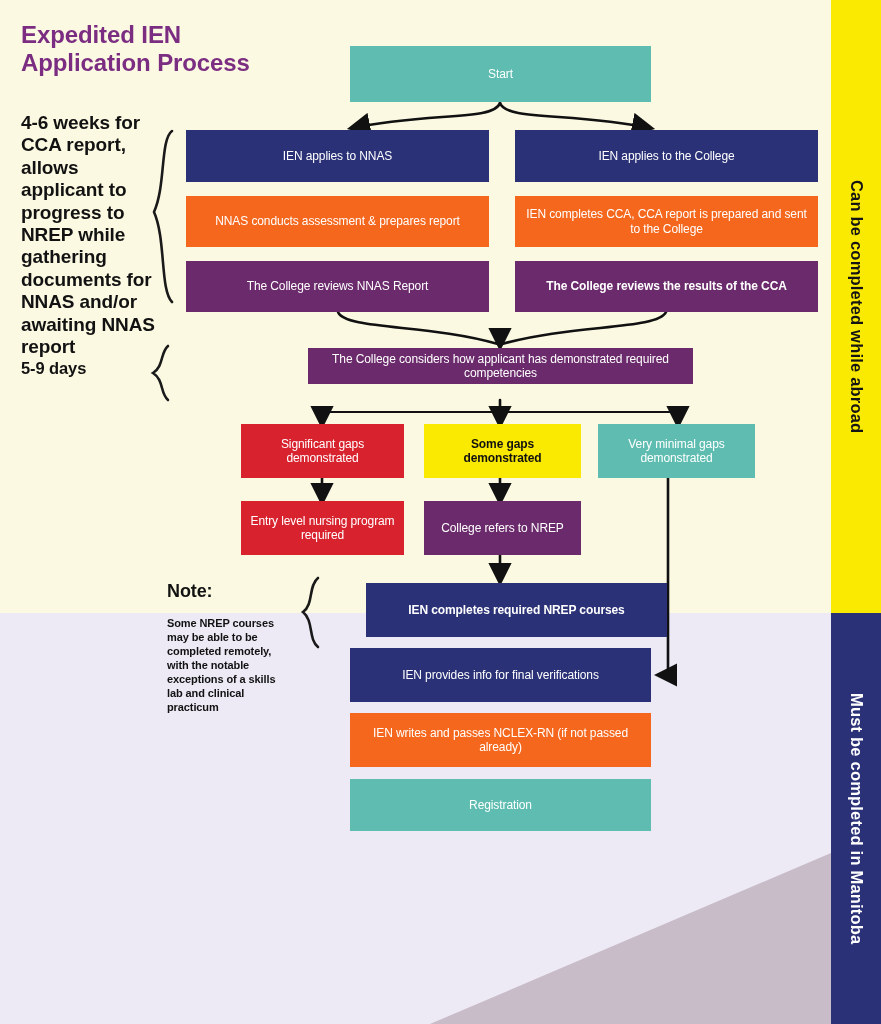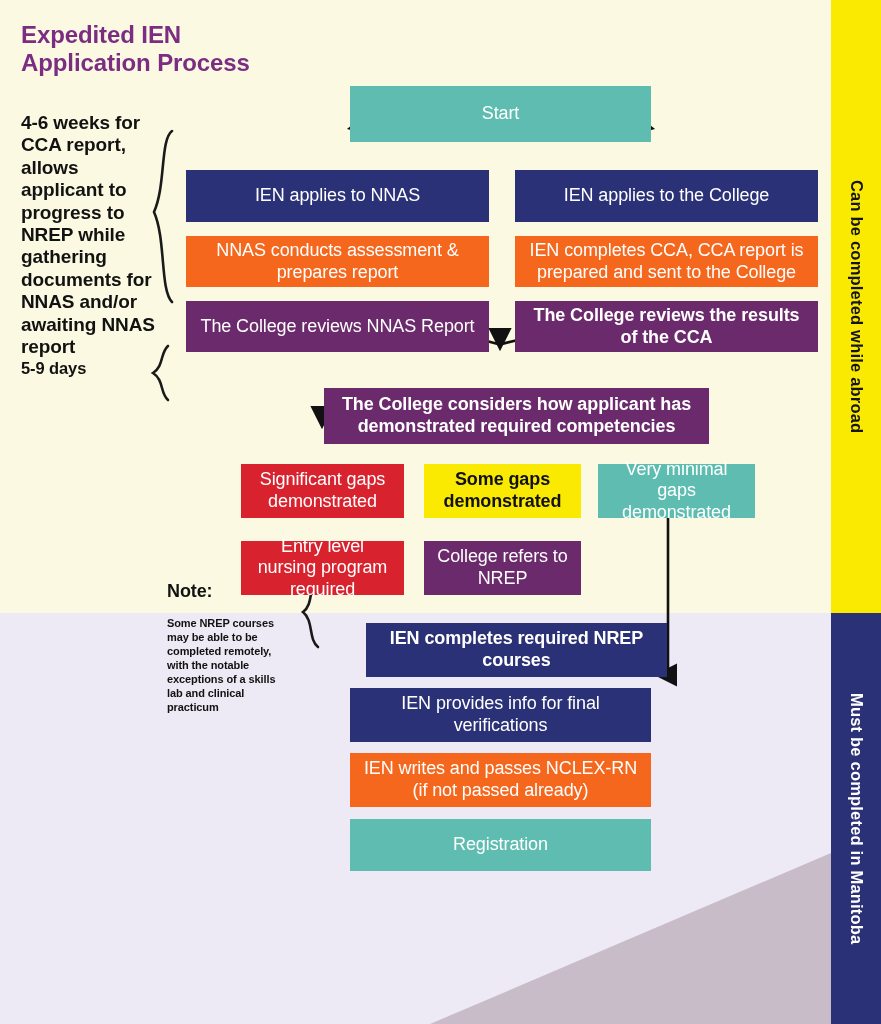--- a/index.html
+++ b/index.html
@@ -46,23 +46,22 @@
   }
   #note-weeks{left:21px;top:112px;width:140px;font-size:19px;}
   #note-days{left:21px;top:359px;width:140px;font-size:16.5px;}
   #note-heading{left:167px;top:581px;font-size:18px;}
   #note-body{left:167px;top:616px;width:122px;font-size:11px;line-height:1.28;}
 
   
   .box{
     position:absolute;box-sizing:border-box;
     display:flex;align-items:center;justify-content:center;text-align:center;
-    color:#FFFFFF;font-size:18px;line-height:1.2;padding:16px 9px;
+    color:#FFFFFF;font-size:12px;line-height:1.2;padding:16px 9px;
     letter-spacing:-.1px;
-    margin-top:40px;
   }
   .c-teal{background:#5EBDB0;}
   .c-navy{background:#2A3176;}
   .c-orange{background:#F4671C;}
   .c-purple{background:#6B2A6B;}
   .c-red{background:#D8232F;}
   .c-yellow{background:#FAE900;color:#111111;font-weight:bold;}
 
   
   #connectors{position:absolute;left:0;top:0;width:881px;height:1024px;pointer-events:none;}
@@ -132,21 +131,21 @@
 
 <div class="box c-navy" style="left:186px;top:130px;width:303px;height:52px;">IEN applies to NNAS</div>
 <div class="box c-navy" style="left:515px;top:130px;width:303px;height:52px;">IEN applies to the College</div>
 
 <div class="box c-orange" style="left:186px;top:196px;width:303px;height:51px;">NNAS conducts assessment &amp; prepares report</div>
 <div class="box c-orange" style="left:515px;top:196px;width:303px;height:51px;">IEN completes CCA, CCA report is prepared and sent to the College</div>
 
 <div class="box c-purple" style="left:186px;top:261px;width:303px;height:51px;">The College reviews NNAS Report</div>
 <div class="box c-purple" style="left:515px;top:261px;width:303px;height:51px;font-weight:bold;">The College reviews the results of the CCA</div>
 
-<div class="box c-purple" style="left:324px;top:348px;width:385px;height:56px;font-weight:bold;">The College considers how applicant has demonstrated required competencies</div>
+<div class="box c-purple" style="left:308px;top:348px;width:385px;height:36px;">The College considers how applicant has demonstrated required competencies</div>
 
 <div class="box c-red" style="left:241px;top:424px;width:163px;height:54px;">Significant gaps demonstrated</div>
 <div class="box c-yellow" style="left:424px;top:424px;width:157px;height:54px;">Some gaps demonstrated</div>
 <div class="box c-teal" style="left:598px;top:424px;width:157px;height:54px;">Very minimal gaps demonstrated</div>
 
 <div class="box c-red" style="left:241px;top:501px;width:163px;height:54px;">Entry level nursing program required</div>
 <div class="box c-purple" style="left:424px;top:501px;width:157px;height:54px;">College refers to NREP</div>
 
 <div class="box c-navy" style="left:366px;top:583px;width:301px;height:54px;font-weight:bold;">IEN completes required NREP courses</div>
 <div class="box c-navy" style="left:350px;top:648px;width:301px;height:54px;">IEN provides info for final verifications</div>

